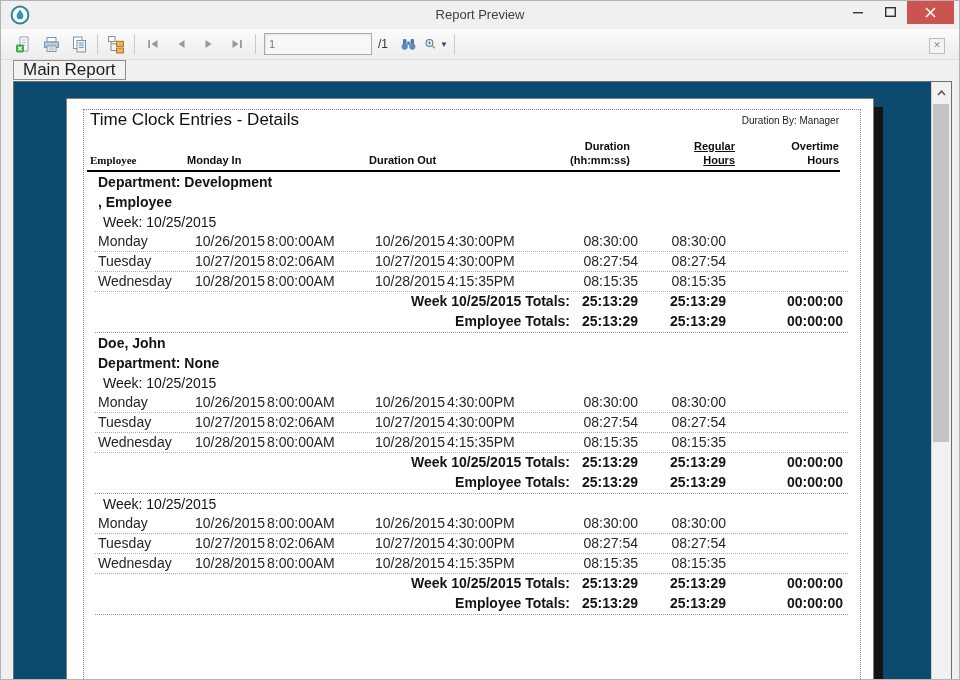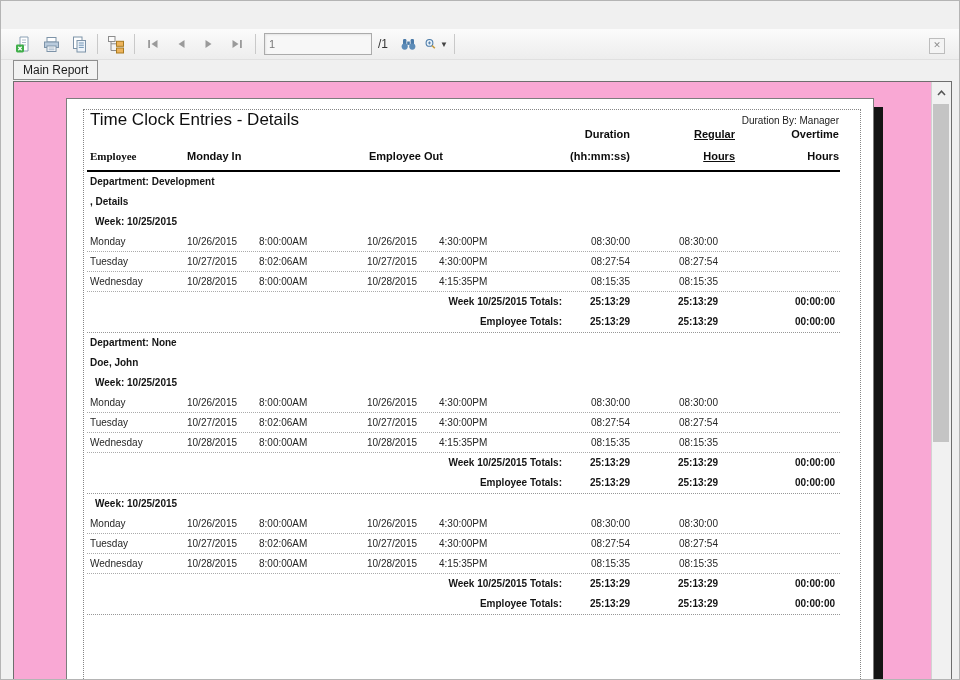--- a/index.html
+++ b/index.html
@@ -20,56 +20,80 @@
   .tb-sep{width:1px;height:20px;background:#c9c9c9;margin:0 6px 0 2px;}
   .page-input{width:98px;height:20px;border:1px solid #ababab;background:#f7f7f7;font-family:"Liberation Sans",sans-serif;
               font-size:11px;color:#777;padding:0 4px;margin:0 4px 0 2px;box-shadow:inset 1px 1px 2px rgba(0,0,0,.08);}
   .page-count{font-size:12px;color:#333;margin:0 8px 0 2px;}
   .zoom-caret{font-size:8px;color:#444;margin-left:2px;}
   .tb-close{position:absolute;right:14px;top:9px;width:14px;height:14px;border:1px solid #bdbdbd;background:#f4f4f4;
             color:#8d8d8d;font-size:9px;line-height:12px;text-align:center;}
   
   .tabrow{position:absolute;left:0;top:59px;width:100%;height:21px;}
   .tab{position:absolute;left:12px;top:0;height:20px;padding:0 9px;border:1px solid #8f8f8f;background:#f2f2f2;
-       font-size:12px;color:#1c1c1c;display:flex;align-items:center;box-sizing:border-box;text-align:right;}
-  
-  .viewport{position:absolute;left:12px;top:80px;width:939px;height:600px;background:#f9a8d4;
+       font-size:17px;color:#1c1c1c;display:flex;align-items:center;box-sizing:border-box;text-align:right;}
+  
+  .viewport{position:absolute;left:12px;top:80px;width:939px;height:600px;background:#0c4a6e;
             border:1px solid #6e6e6e;box-sizing:border-box;overflow:hidden;}
   .scrollbar{position:absolute;right:0;top:0;bottom:0;width:19px;background:#f1f1f1;border-left:1px solid #d2d2d2;}
   .sb-up{position:absolute;top:0;left:0;width:100%;height:21px;display:flex;align-items:center;justify-content:center;}
   .sb-thumb{position:absolute;top:22px;left:1px;width:16px;height:338px;background:#c4c4c4;}
   
   .page{position:absolute;left:52px;top:16px;width:808px;height:820px;background:#fff;
         border:1px solid #7d7d7d;box-sizing:border-box;box-shadow:9px 9px 0 #141414;}
   .page-margin{position:absolute;left:16px;top:10px;width:776px;height:940px;border:1px dotted #868686;}
   .r-title{position:absolute;left:23px;top:11px;font-size:17px;color:#0f0f0f;}
   .r-printedby{position:absolute;right:34px;top:16px;font-size:10px;color:#1a1a1a;}
   .r-head{position:absolute;left:20px;top:36px;width:753px;height:35px;border-bottom:2px solid #000;box-sizing:content-box;}
-  .r-head span{position:absolute;bottom:3px;font-size:11px;font-weight:bold;color:#0d0d0d;white-space:pre-line;text-align:right;line-height:22px;}
+  .r-head span{position:absolute;bottom:3px;font-size:11px;font-weight:bold;color:#0d0d0d;white-space:pre-line;text-align:right;line-height:14px;}
   .h-emp{left:3px;font-family:Liberation Serif, serif;}  .h-in{left:100px;}  .h-out{left:282px;}
   .h-dur{right:210px;} .h-reg{right:105px;text-decoration:underline;} .h-ovt{right:1px;margin-left:33px;}
-  .r-body{position:absolute;left:20px;top:73px;width:753px;font-size:10px;color:#141414;}
+  .r-body{position:absolute;left:28px;top:73px;width:753px;font-size:14px;color:#141414;}
   .r-section{border-bottom:1px dotted #989898;}
   .r-line{height:20px;line-height:20px;box-sizing:border-box;position:relative;}
   .r-dept,.r-emp{font-weight:bold;padding-left:3px;}
-  .r-week{font-weight:bold;padding-left:8px;}
+  .r-week{font-weight:normal;padding-left:8px;}
   .r-row{height:20px;box-sizing:border-box;position:relative;}
   .r-row span{position:absolute;top:0;line-height:19px;}
   .r-detail{border-bottom:1px dotted #ababab;color:#262626;}
   .c-day{left:3px;}   .c-ind{left:100px;}  .c-int{left:172px;}
   .c-outd{left:280px;} .c-outt{left:352px;}
   .c-dur{right:210px;} .c-reg{right:122px;} .c-ovt{right:5px;}
   .r-totals{font-weight:bold;}
   .c-tlabel{right:278px;}
 </style>
 </head>
 <body>
 
 <div class="window">
 
+  <div class="titlebar">
+    <span class="app-icon">
+      <svg width="20" height="20" viewBox="0 0 20 20">
+        <circle cx="10" cy="10" r="8.4" fill="#fff" stroke="#2e86a1" stroke-width="2"></circle>
+        <path d="M10 4.6 C8.2 7.4 6.6 8.9 6.6 10.9 A3.4 3.4 0 0 0 13.4 10.9 C13.4 8.9 11.8 7.4 10 4.6 Z" fill="#2e9ab5"></path>
+      </svg>
+    </span>
+    <span class="win-title">Report Preview</span>
+    <div class="win-btn btn-min">
+      <svg width="10" height="10" viewBox="0 0 10 10">
+          <rect x="0" y="5" width="10" height="1.4" fill="#333"></rect>
+        </svg>
+    </div>
+    <div class="win-btn btn-max">
+      <svg width="11" height="10" viewBox="0 0 11 10">
+          <rect x="0.7" y="0.7" width="9.6" height="8.6" fill="none" stroke="#333" stroke-width="1.4"></rect>
+        </svg>
+    </div>
+    <div class="win-btn btn-close">
+      <svg width="11" height="11" viewBox="0 0 11 11">
+          <path d="M1 1 L10 10 M10 1 L1 10" stroke="#fff" stroke-width="1.6"></path>
+        </svg>
+    </div>
+  </div>
 
   <div class="toolbar">
     <div class="tb-btn">
       <svg width="19" height="19" viewBox="0 0 19 19">
         <path d="M6 2 h8 v14 h-8 z" fill="#fff" stroke="#8aa0b4"></path>
         <path d="M8 5 h4 M8 7.5 h4 M8 10 h4" stroke="#aebccb"></path>
         <rect x="2" y="9.5" width="8" height="8" rx="1.4" fill="#3fae49"></rect>
         <path d="M4.3 11.8 l3.4 3.4 M7.7 11.8 l-3.4 3.4" stroke="#fff" stroke-width="1.3"></path>
       </svg>
     </div>
@@ -152,32 +176,32 @@
 
   <div class="viewport">
 
     <div class="page">
       <div class="page-margin"></div>
       <div class="r-title">Time Clock Entries - Details</div>
       <div class="r-printedby">Duration By: Manager</div>
       <div class="r-head">
         <span class="h-emp">Employee</span>
         <span class="h-in">Monday In</span>
-        <span class="h-out">Employee Out</span>
+        <span class="h-out">Duration Out</span>
         <span class="h-dur">Duration
 (hh:mm:ss)</span>
         <span class="h-reg">Regular
 Hours</span>
         <span class="h-ovt">Overtime
 Hours</span>
       </div>
       <div class="r-body" id="report-body">
           <div class="r-section">
             <div class="r-line r-dept">Department: Development</div>
-            <div class="r-line r-emp">, Details</div>
+            <div class="r-line r-emp">, Employee</div>
             <div class="r-line r-week">Week: 10/25/2015</div>
             <div class="r-row r-detail">
               <span class="c-day">Monday</span>
               <span class="c-ind">10/26/2015</span>
               <span class="c-int">8:00:00AM</span>
               <span class="c-outd">10/26/2015</span>
               <span class="c-outt">4:30:00PM</span>
               <span class="c-dur">08:30:00</span>
               <span class="c-reg">08:30:00</span>
               <span class="c-ovt"></span>
@@ -209,22 +233,22 @@
               <span class="c-ovt">00:00:00</span>
             </div>
             <div class="r-row r-totals">
               <span class="c-tlabel">Employee Totals:</span>
               <span class="c-dur">25:13:29</span>
               <span class="c-reg">25:13:29</span>
               <span class="c-ovt">00:00:00</span>
             </div>
           </div>
           <div class="r-section">
+            <div class="r-line r-emp">Doe, John</div>
             <div class="r-line r-dept">Department: None</div>
-            <div class="r-line r-emp">Doe, John</div>
             <div class="r-line r-week">Week: 10/25/2015</div>
             <div class="r-row r-detail">
               <span class="c-day">Monday</span>
               <span class="c-ind">10/26/2015</span>
               <span class="c-int">8:00:00AM</span>
               <span class="c-outd">10/26/2015</span>
               <span class="c-outt">4:30:00PM</span>
               <span class="c-dur">08:30:00</span>
               <span class="c-reg">08:30:00</span>
               <span class="c-ovt"></span>

